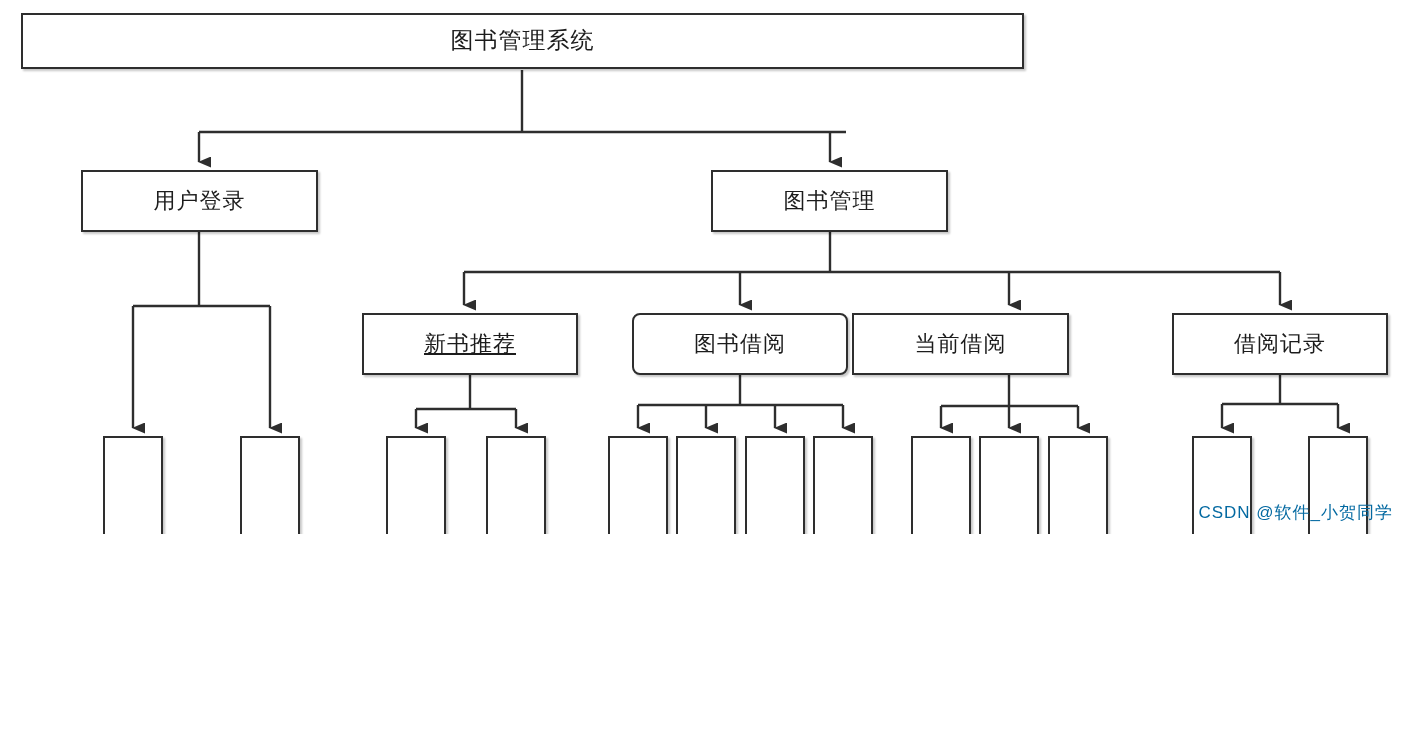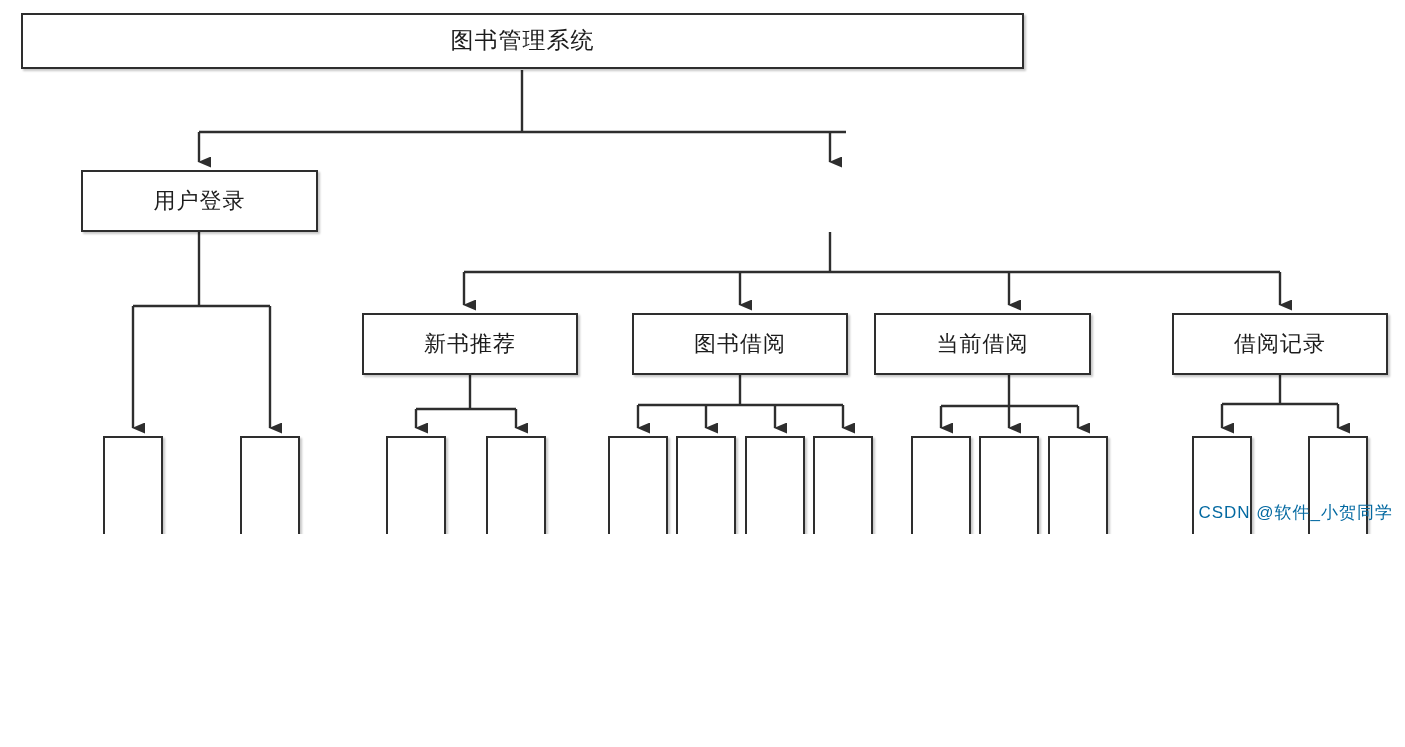--- a/index.html
+++ b/index.html
@@ -125,24 +125,25 @@
       <path d="M1280,375 L1280,404"></path>
       <path d="M1222,404 L1338,404"></path>
       <path d="M1222,404 L1222,428" marker-end="url(#arr)"></path>
       <path d="M1338,404 L1338,428" marker-end="url(#arr)"></path>
     </g>
   </svg>
 
   <div class="node h root" style="left:21px; top:13px; width:1003px; height:56px;">图书管理系统</div>
 
   <div class="node h" style="left:81px; top:170px; width:237px; height:62px;">用户登录</div>
+  <div class="node h" style="left:711px; top:170px; width:237px; height:62px;">图书管理</div>
 
-  <div class="node h" style="left:362px; top:313px; width:216px; height:62px;">新书推荐</div>
-  <div class="node h" style="left:632px; top:313px; width:216px; height:62px;">图书借阅</div>
-  <div class="node h" style="left:874px; top:313px; width:217px; height:62px;">当前借阅</div>
+  <div class="node h" style="left:362px; top:313px; width:216px; height:62px;text-decoration:underline;">新书推荐</div>
+  <div class="node h" style="left:632px; top:313px; width:216px; height:62px;border-radius:8px;">图书借阅</div>
+  <div class="node h" style="left:852px; top:313px; width:217px; height:62px;">当前借阅</div>
   <div class="node h" style="left:1172px; top:313px; width:216px; height:62px;text-align:center;">借阅记录</div>
 
   <div class="node v" style="left:103px; top:436px; width:60px; height:297px;">
     <span class="vtext">用户登录</span>
   </div>
   <div class="node v" style="left:240px; top:436px; width:60px; height:297px;">
     <span class="vtext">注销登录</span>
   </div>
 
   <div class="node v" style="left:386px; top:436px; width:60px; height:297px;">

